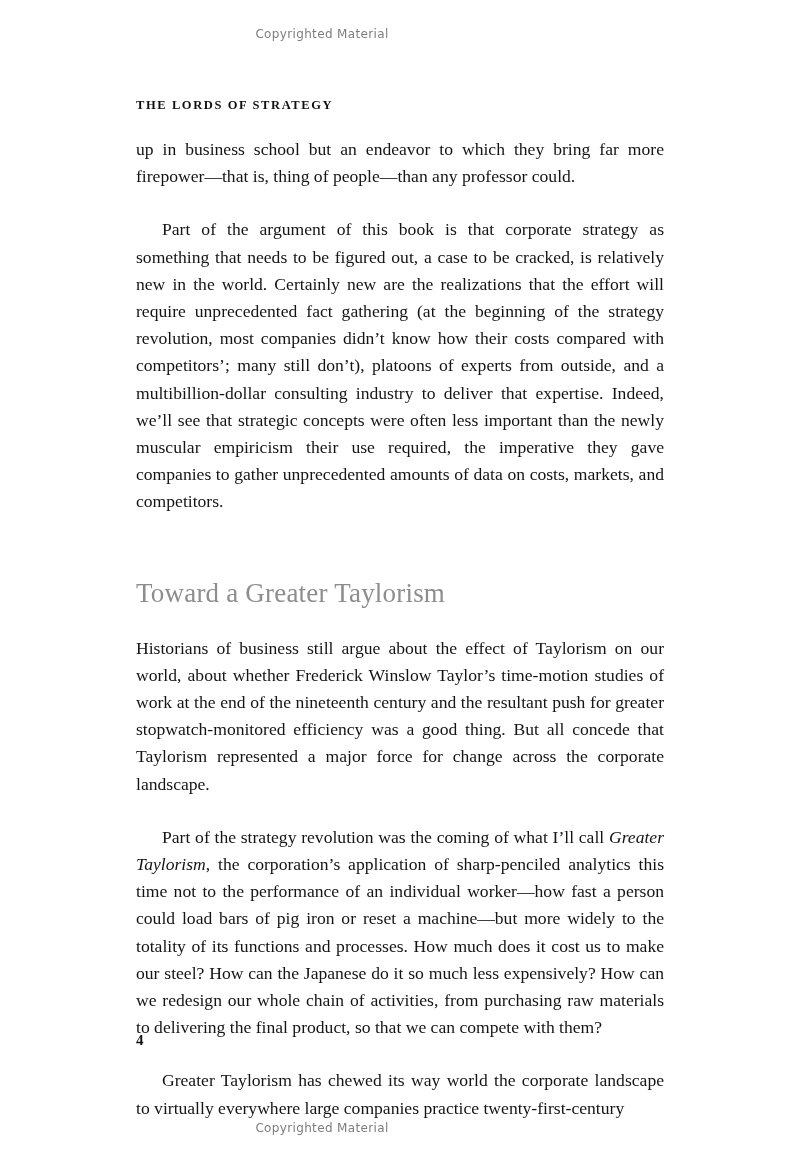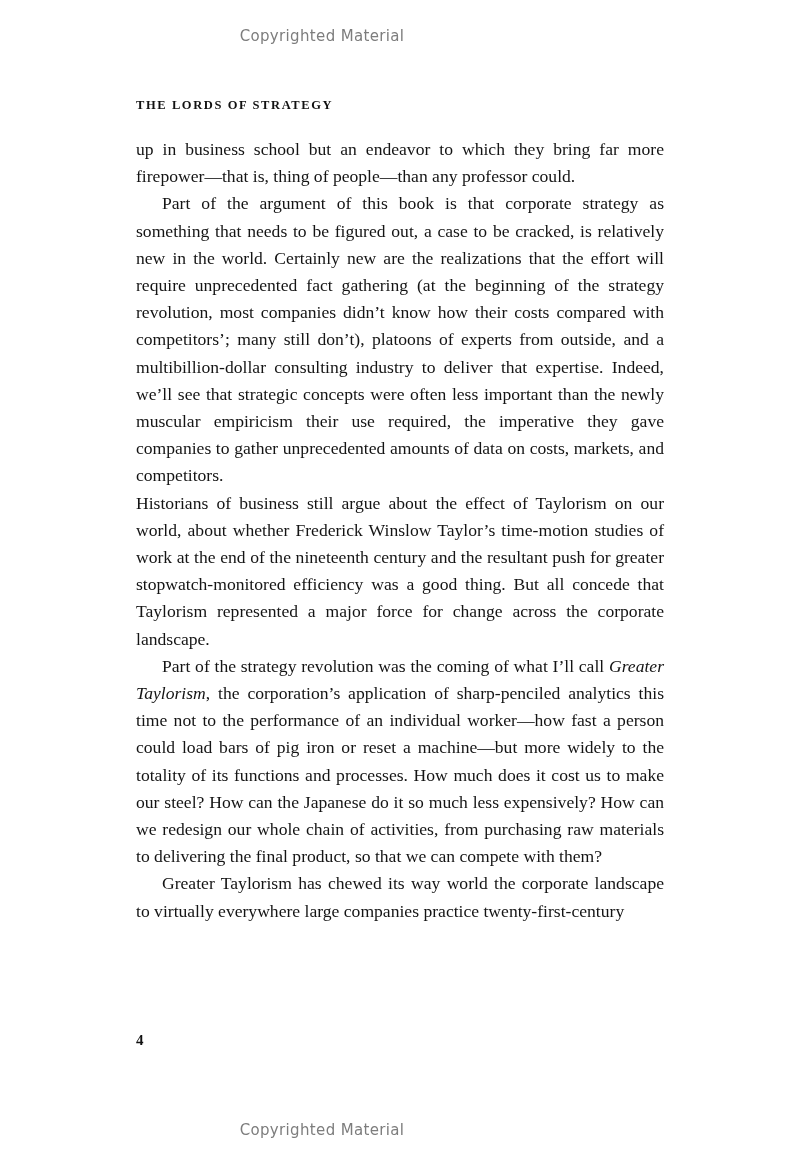--- a/index.html
+++ b/index.html
@@ -17,21 +17,21 @@
     -webkit-font-smoothing: antialiased;
   }
 
   
   .watermark {
     position: absolute;
     left: 0;
     width: 644px;
     text-align: center;
     font-family: "DejaVu Sans", "Liberation Sans", sans-serif;
-    font-size: 15px;
+    font-size: 12px;
     letter-spacing: 0.35px;
     color: #7d7d7d;
     white-space: nowrap;
   }
   .watermark-top    { top: 27px; }
   .watermark-bottom { top: 1121px; }
 
   .running-head {
     position: absolute;
     left: 136px;
@@ -55,21 +55,21 @@
   p.para {
     margin: 0;
     font-size: 17.6px;
     line-height: 27.2px;
     text-align: justify;
     text-justify: inter-word;
     color: #141414;
     -webkit-hyphens: none;
     hyphens: none;
   }
-  p.indent { text-indent: 26px; }
+  p.indent { text-indent: 26px; margin-top: 26px; }
   p.noindent { text-indent: 0; }
 
   em.title-italic {
     font-style: italic;
   }
 
   
   h2.section-heading {
     margin: 0;
     font-family: "Liberation Serif", "DejaVu Serif", serif;
@@ -101,20 +101,23 @@
 <div class="watermark watermark-top">Copyrighted Material</div>
 
 <div class="running-head">THE LORDS OF STRATEGY</div>
 
 <div class="content">
 
   <p class="para noindent">up in business school but an endeavor to which they bring far more firepower—that is, thing of people—than any professor could.</p>
 
   <p class="para indent">Part of the argument of this book is that corporate strategy as something that needs to be figured out, a case to be cracked, is relatively new in the world. Certainly new are the realizations that the effort will require unprecedented fact gathering (at the beginning of the strategy revolution, most companies didn’t know how their costs compared with competitors’; many still don’t), platoons of experts from outside, and a multibillion-dollar consulting industry to deliver that expertise. Indeed, we’ll see that strategic concepts were often less important than the newly muscular empiricism their use required, the imperative they gave companies to gather unprecedented amounts of data on costs, markets, and competitors.</p>
 
+  <div class="heading-wrap">
+    <h2 class="section-heading">Toward a Greater Taylorism</h2>
+  </div>
 
   <p class="para noindent">Historians of business still argue about the effect of Taylorism on our world, about whether Frederick Winslow Taylor’s time-motion studies of work at the end of the nineteenth century and the resultant push for greater stopwatch-monitored efficiency was a good thing. But all concede that Taylorism represented a major force for change across the corporate landscape.</p>
 
   <p class="para indent">
     <span>Part of the strategy revolution was the coming of what I’ll call </span><em class="title-italic">Greater Taylorism</em><span>, the corporation’s application of sharp-penciled analytics this time not to the performance of an individual worker—how fast a person could load bars of pig iron or reset a machine—but more widely to the totality of its functions and processes. How much does it cost us to make our steel? How can the Japanese do it so much less expensively? How can we redesign our whole chain of activities, from purchasing raw materials to delivering the final product, so that we can compete with them?</span>
   </p>
 
   <p class="para indent">Greater Taylorism has chewed its way world the corporate landscape to virtually everywhere large companies practice twenty-first-century</p>
 
 </div>

